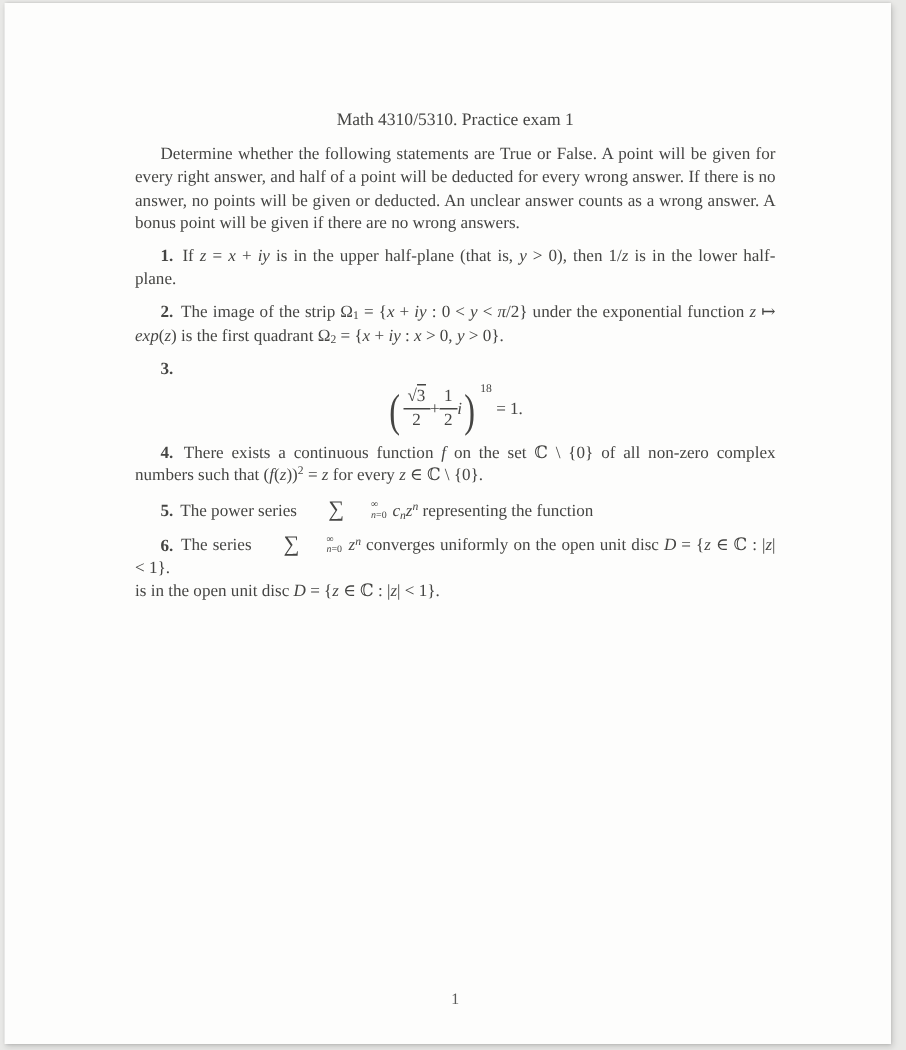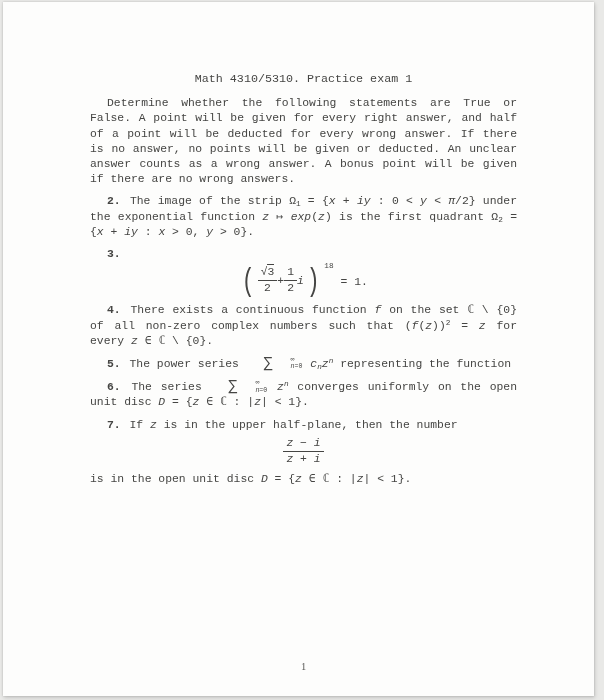--- a/index.html
+++ b/index.html
@@ -9,21 +9,21 @@
     font-family:"Liberation Serif","DejaVu Serif","DejaVu Sans",serif;
   }
   .page{
     position:absolute;left:3px;top:2px;width:591px;height:694px;
     background:var(--paper,#fdfdfc);
     box-shadow:0 0 2px rgba(0,0,0,.18),1px 2px 4px rgba(0,0,0,.14);
   }
   .content{
     position:absolute;left:87px;top:70px;width:427px;
     color:var(--ink,#454543);
-    font-size:11.4px;line-height:15.2px;font-family:Liberation Mono, monospace;
+    font-size:11.4px;line-height:15.2px;
   }
   .content p{margin:0;}
   p.title{text-align:center;margin:0 0 9px 0;font-size:11.7px;}
   p.intro{text-align:justify;text-indent:17px;margin:0 0 6px 0;}
   p.problem{text-align:justify;text-indent:17px;margin:7px 0 0 0;}
   p.cont{text-align:justify;text-indent:0;margin:0;}
   p.display{text-align:center;text-indent:0;margin:5px 0 5px 0;}
   .pnum{font-weight:bold;padding-right:2px;}
   .mv{font-style:italic;}
   .msup{font-size:0.68em;vertical-align:0.5em;line-height:0;}
@@ -45,20 +45,21 @@
     text-align:center;font-size:10.5px;color:#5a5a58;
   }
 </style>
 </head>
 <body style="--ink: #454543; --paper: #fdfdfc; --backdrop: #e9e9e7;">
 
 <div class="page">
   <div class="content" id="doc">
       <p class="title">Math 4310/5310. Practice exam 1</p>
       <p class="intro">Determine whether the following statements are True or False. A point will be given for every right answer, and half of a point will be deducted for every wrong answer. If there is no answer, no points will be given or deducted. An unclear answer counts as a wrong answer. A bonus point will be given if there are no wrong answers.</p>
+      <p class="problem"><span class="pnum">1.</span> If <span class="mv">z</span> = <span class="mv">x</span> + <span class="mv">iy</span> is in the upper half-plane (that is, <span class="mv">y</span> &gt; 0), then 1/<span class="mv">z</span> is in the lower half-plane.</p>
       <p class="problem"><span class="pnum">2.</span> The image of the strip Ω<span class="msub">1</span> = {<span class="mv">x</span> + <span class="mv">iy</span> : 0 &lt; <span class="mv">y</span> &lt; <span class="mv">π</span>/2} under the exponential function <span class="mv">z</span> ↦ <span class="mv">exp</span>(<span class="mv">z</span>) is the first quadrant Ω<span class="msub">2</span> = {<span class="mv">x</span> + <span class="mv">iy</span> : <span class="mv">x</span> &gt; 0, <span class="mv">y</span> &gt; 0}.</p>
       <p class="problem"><span class="pnum">3.</span></p>
       <p class="display"><span class="pgroup">
           <span class="bigp">(</span>
           <span class="pinner"><span class="frac">
               <span class="num"><span class="sqrt"><span class="rad">√</span><span class="radicand">3</span></span></span>
               <span class="den">2</span>
             </span> + <span class="frac">
               <span class="num">1</span>
               <span class="den">2</span>
@@ -74,18 +75,16 @@
             <span class="limbot"><span class="mv">n</span>=0</span>
           </span>
         </span> <span class="mv">c</span><span class="msub"><span class="mv">n</span></span><span class="mv">z</span><span class="msup"><span class="mv">n</span></span> representing the function</p>
       <p class="problem"><span class="pnum">6.</span> The series <span class="sum">
           <span class="sumsym">∑</span>
           <span class="lims">
             <span class="limtop">∞</span>
             <span class="limbot"><span class="mv">n</span>=0</span>
           </span>
         </span> <span class="mv">z</span><span class="msup"><span class="mv">n</span></span> converges uniformly on the open unit disc <span class="mv">D</span> = {<span class="mv">z</span> ∈ ℂ : |<span class="mv">z</span>| &lt; 1}.</p>
-      <p class="problem"><span class="pnum">7.</span> If <span class="mv">z</span> is in the upper half-plane, then the number</p>
-      <p class="display"><span class="frac"><span class="num"><span class="mv">z</span> − <span class="mv">i</span></span><span class="den"><span class="mv">z</span> + <span class="mv">i</span></span></span></p>
       <p class="cont">is in the open unit disc <span class="mv">D</span> = {<span class="mv">z</span> ∈ ℂ : |<span class="mv">z</span>| &lt; 1}.</p>
     </div>
   <div class="page-number">1</div>
 </div>
 
 </body></html>

